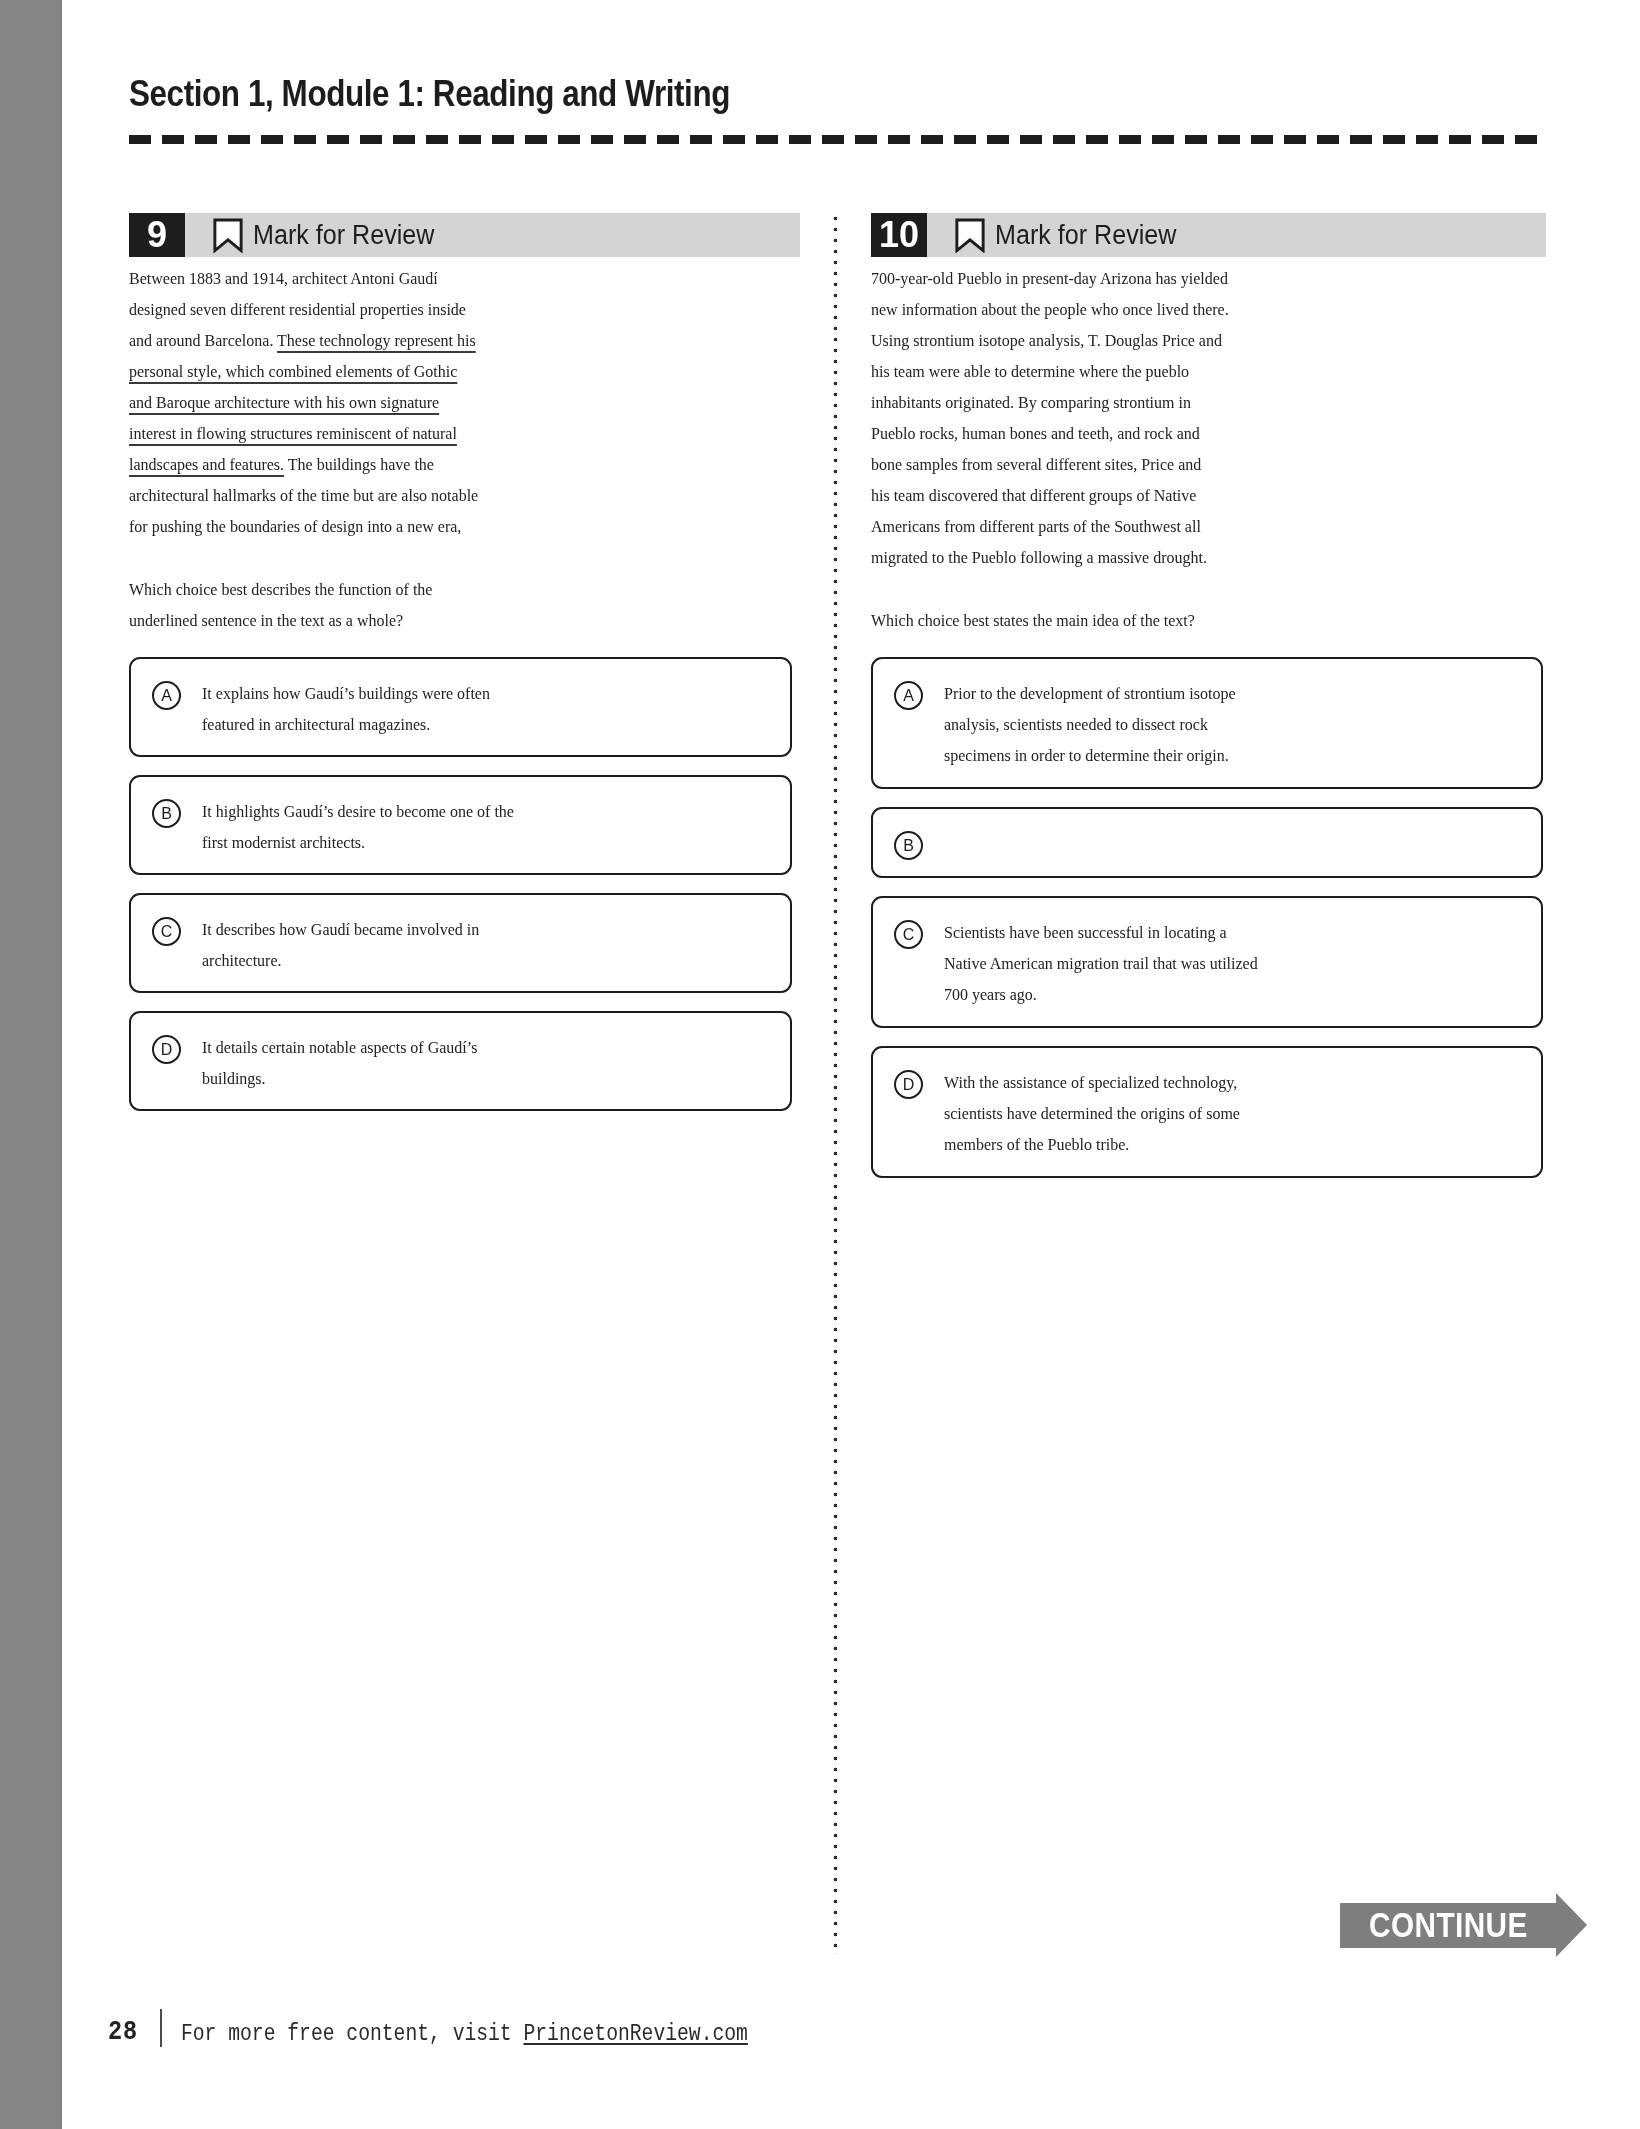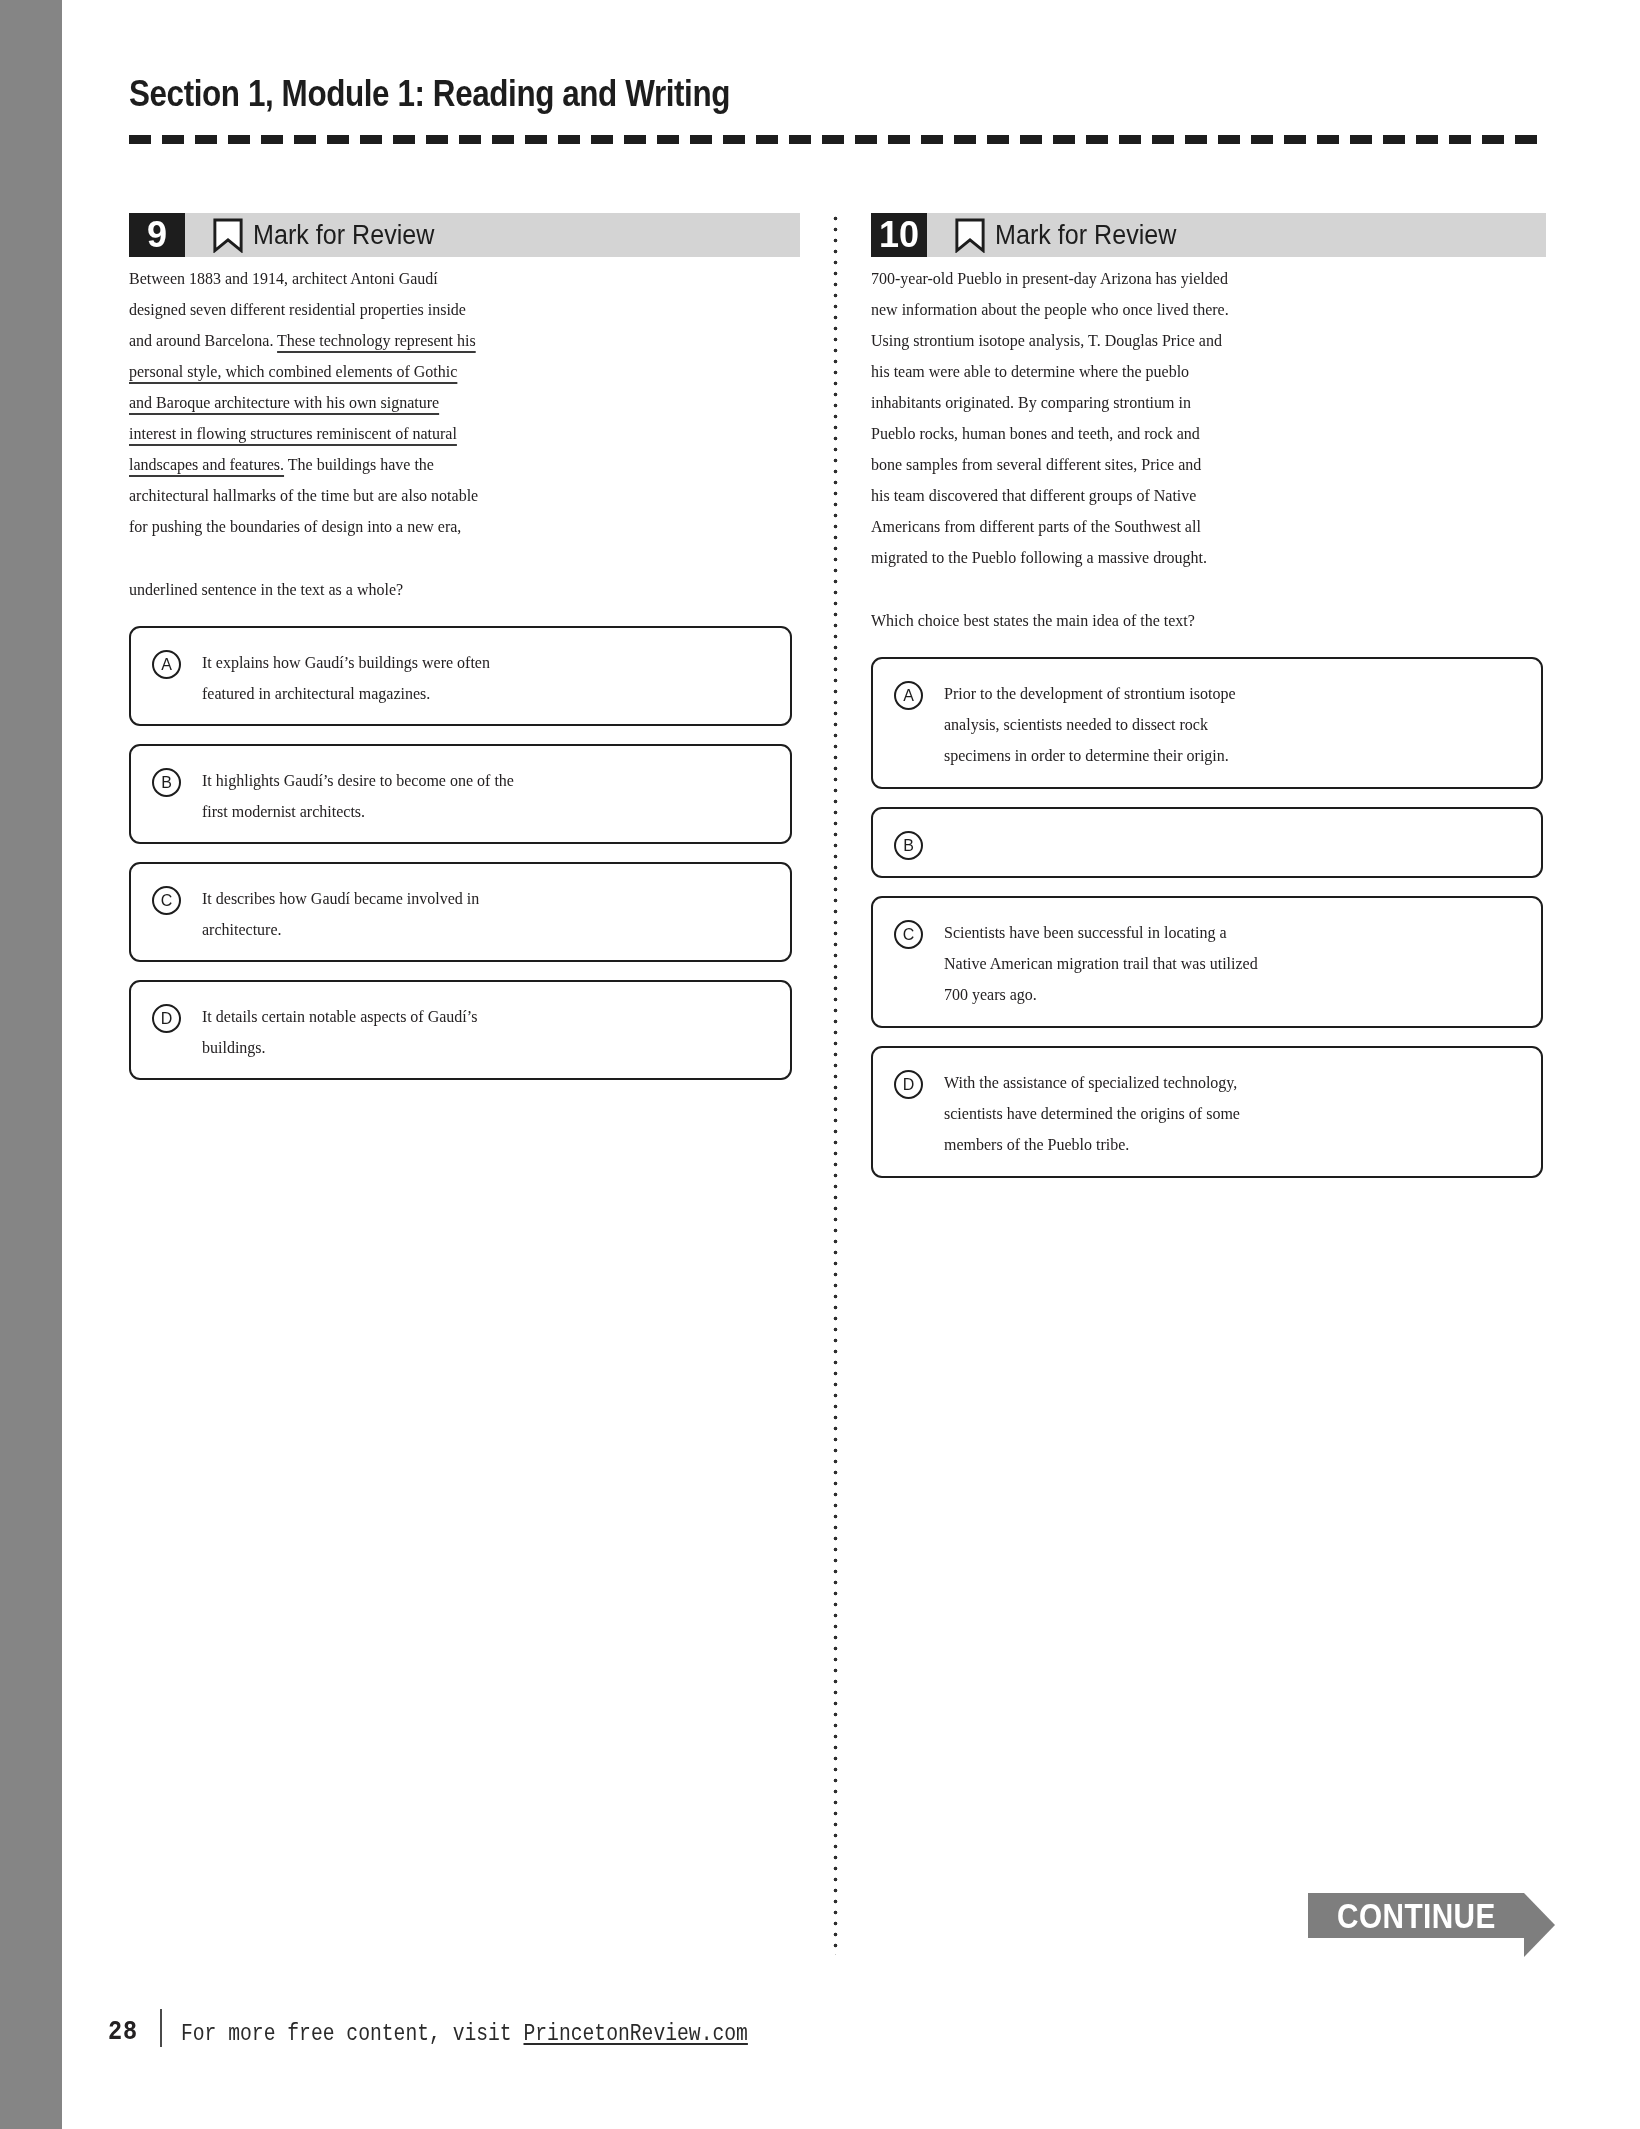--- a/index.html
+++ b/index.html
@@ -53,21 +53,21 @@
     box-sizing:border-box;border:2px solid var(--c-ink,#1d1d1d);border-radius:11px;
     display:flex;align-items:flex-start;padding:17px 8px 15px 0;margin-bottom:18px;background:#fff;
   }
   .col9 .choice{width:663px;padding-top:19px;padding-bottom:15px;}
   .col10 .choice{width:672px;padding-top:19px;padding-bottom:16px;}
   .bubble{
     flex:0 0 auto;width:25px;height:25px;border:2px solid #1d1d1d;border-radius:50%;
     margin:3px 21px 0 21px;display:flex;align-items:center;justify-content:center;
     font-family:"Liberation Sans",sans-serif;font-size:16px;color:#1d1d1d;
   }
-  .continue{position:absolute;left:1308px;top:1893px;display:flex;align-items:flex-start;cursor:pointer;}
+  .continue{position:absolute;left:1340px;top:1893px;display:flex;align-items:center;cursor:pointer;}
   .continue-rect{
     width:216px;height:45px;background:var(--c-button,#7e7e7e);
     display:flex;align-items:center;justify-content:center;
   }
   .continue-rect span{
     color:#fff;font-weight:bold;font-size:35px;white-space:nowrap;flex:0 0 auto;
     transform:scaleX(0.85);transform-origin:center center;letter-spacing:0.5px;
   }
   .continue-arrow{
     width:0;height:0;border-top:32px solid transparent;border-bottom:32px solid transparent;
@@ -114,20 +114,21 @@
     <div class="pl"><span>and around Barcelona. </span><span class="u">These technology represent his</span></div>
     <div class="pl"><span class="u">personal style, which combined elements of Gothic</span></div>
     <div class="pl"><span class="u">and Baroque architecture with his own signature</span></div>
     <div class="pl"><span class="u">interest in flowing structures reminiscent of natural</span></div>
     <div class="pl"><span class="u">landscapes and features.</span><span> The buildings have the</span></div>
     <div class="pl"><span>architectural hallmarks of the time but are also notable</span></div>
     <div class="pl"><span>for pushing the boundaries of design into a new era,</span></div>
   </div>
 
   <div class="question">
+      <div>Which choice best describes the function of the</div>
       <div>underlined sentence in the text as a whole?</div>
     </div>
 
   <div class="choices">
     <div class="choice">
       <span class="bubble">A</span>
       <div class="ctext">
           <div>It explains how Gaudí’s buildings were often</div>
           <div>featured in architectural magazines.</div>
         </div>

